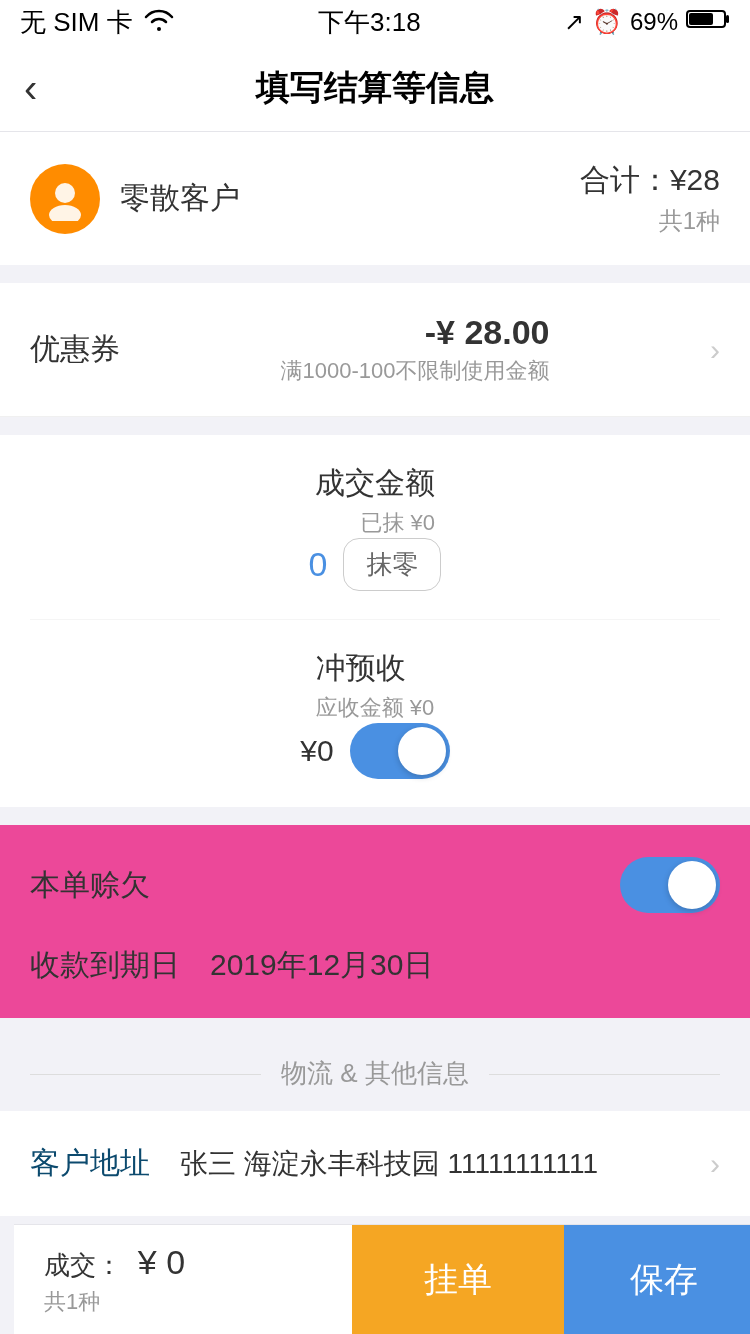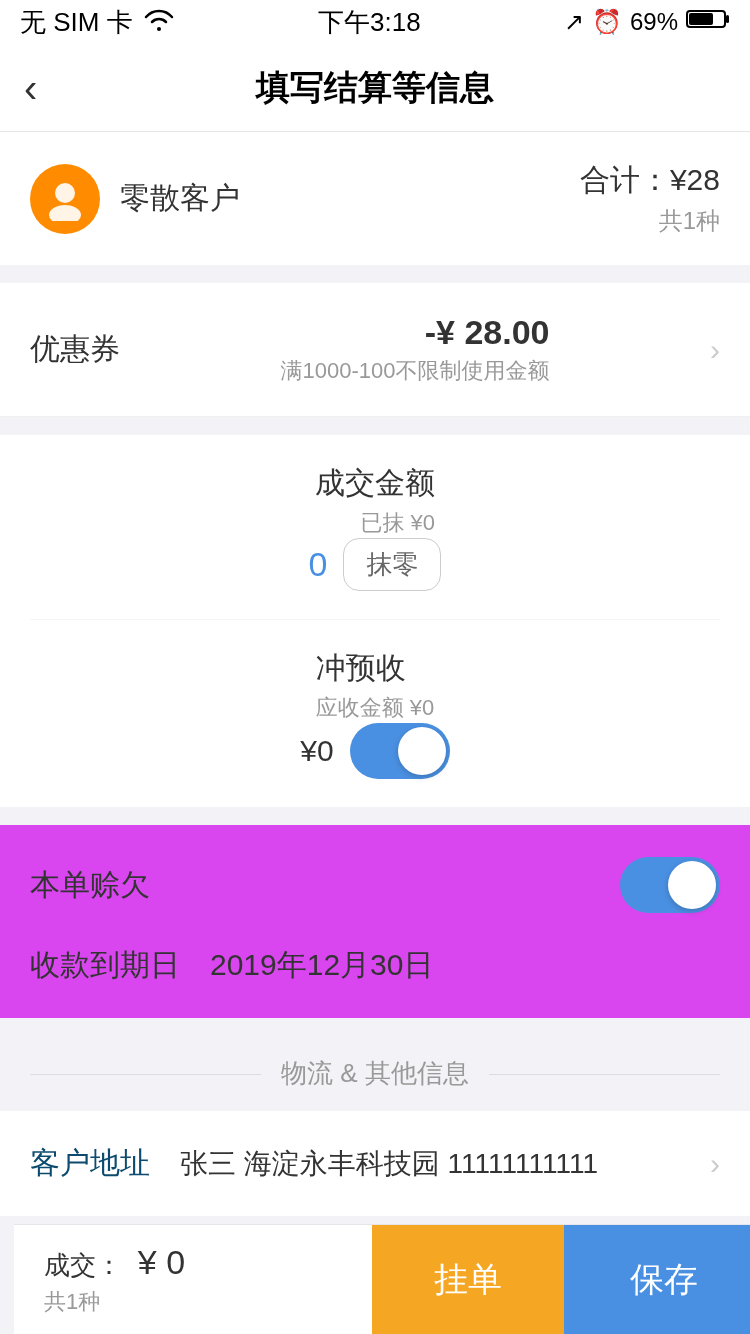--- a/index.html
+++ b/index.html
@@ -200,21 +200,21 @@
       border-radius: 50%;
       background: #fff;
       position: absolute;
       right: 4px;
       top: 4px;
       box-shadow: 0 2px 6px rgba(0,0,0,0.2);
     }
 
     
     .debit-section {
-      background: #d946ef;
+      background: #ec4899;
       margin-bottom: 18px;
       padding: 0 30px;
     }
     .debit-row {
       display: flex;
       align-items: center;
       justify-content: space-between;
       padding: 32px 0;
     }
     .debit-label {
@@ -285,21 +285,21 @@
       font-weight: 500;
       display: inline-block;
       margin-left: 8px;
     }
     .bottom-count {
       font-size: 22px;
       color: #999;
       margin-top: 4px;
     }
     .btn-pending {
-      width: 192px;
+      width: 212px;
       height: 110px;
       background: #f5a623;
       color: #fff;
       font-size: 34px;
       font-weight: 500;
       display: flex;
       align-items: center;
       justify-content: center;
       cursor: pointer;
       border: none;

